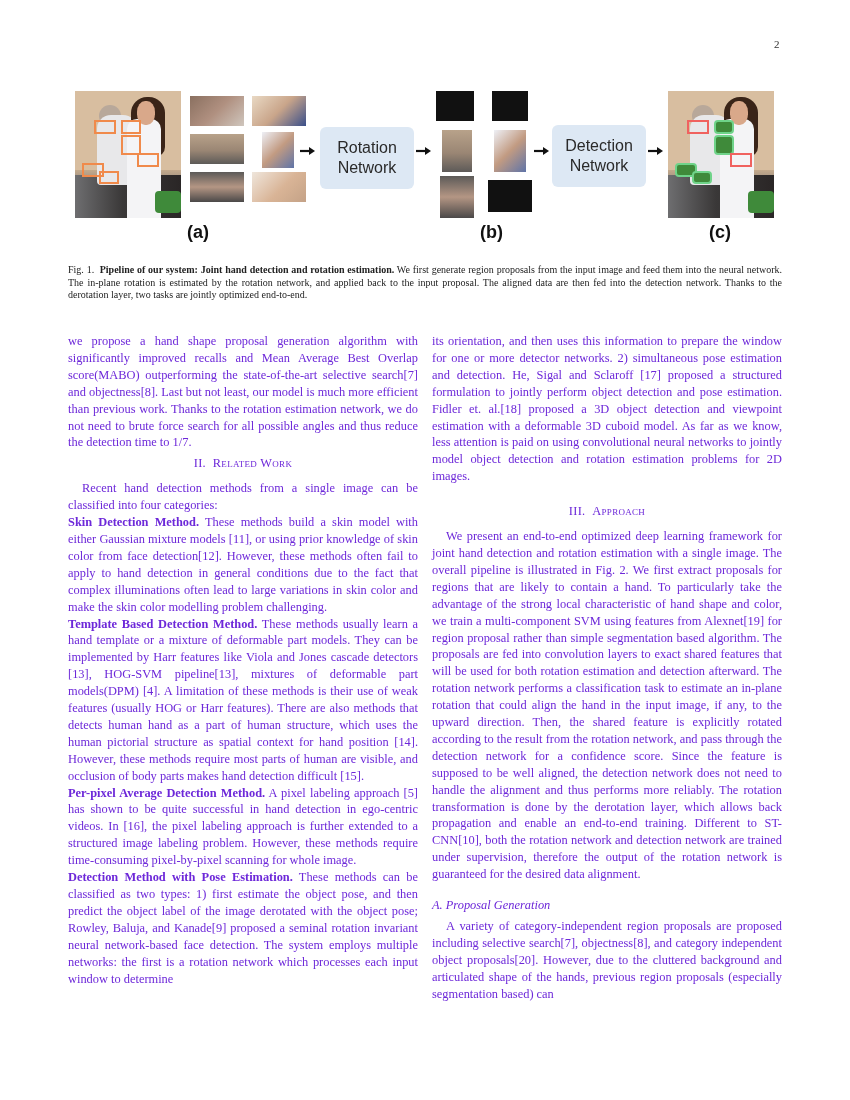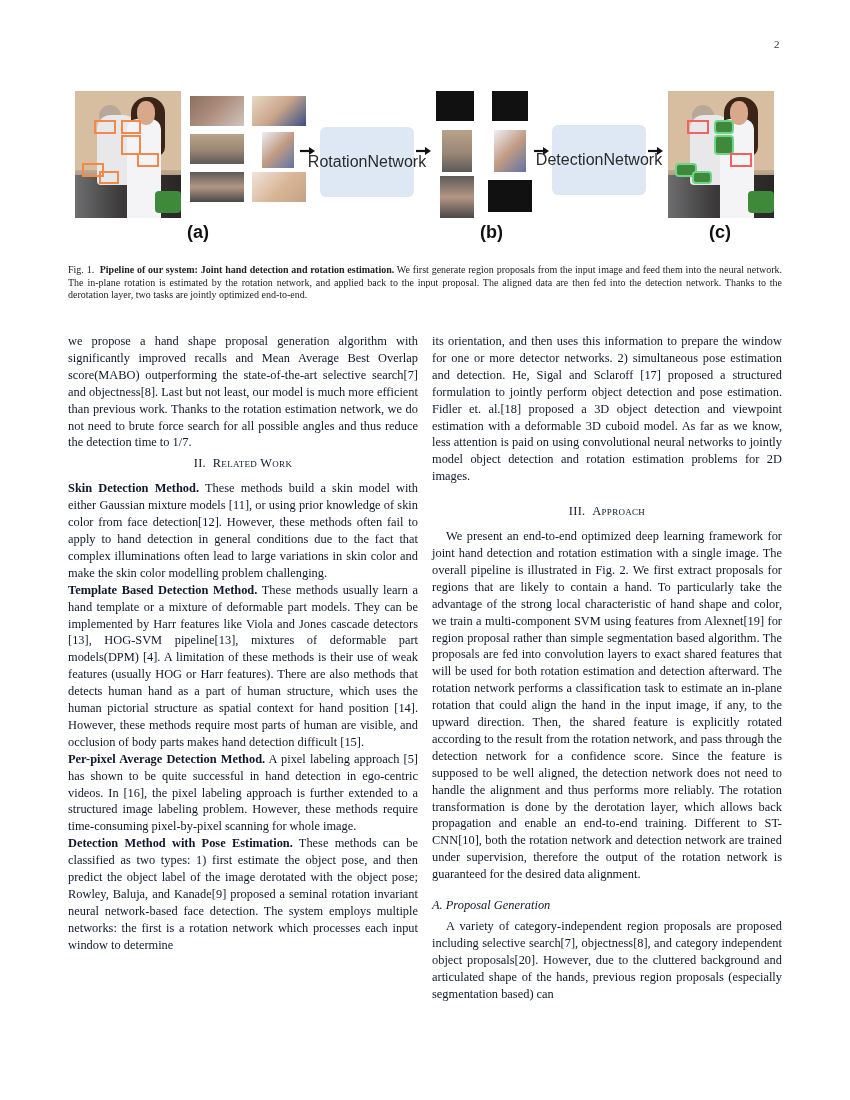--- a/index.html
+++ b/index.html
@@ -27,30 +27,30 @@
     .crop { position:absolute; width: 54px; height: 30px; overflow:hidden; }
     .crop.skin1 { background: linear-gradient(135deg,#8a7060,#b09080 50%,#cfc6bd); }
     .crop.skin2 { background: linear-gradient(135deg,#e9d9c4,#c9a58a 50%,#3a4f8a); }
     .crop.skin3 { background: linear-gradient(180deg,#b8a28a,#9a8674 55%,#5d5a58); }
     .crop.skin4 { background: linear-gradient(135deg,#eef0f6,#c29b82 50%,#5f74a8); }
     .crop.skin5 { background: linear-gradient(180deg,#5c5a58,#b49684 50%,#4a4848); }
     .crop.skin6 { background: linear-gradient(135deg,#efe6dc,#d9b496 55%,#c4a287); }
     .crop.rot { background: #111; }
     .crop.rot .inner { position:absolute; left:8px; top:4px; width:38px; height:22px; transform: rotate(-25deg); }
 
-    .net-box { position:absolute; width: 94px; height: 70px; background: #dde8f4; border-radius: 6px;
+    .net-box { position:absolute; width: 94px; height: 62px; background: #dde8f4; border-radius: 6px;
       font-family: "Liberation Sans", "DejaVu Sans", sans-serif; font-size: 16px; color: #2a2a2a;
-      display:flex; align-items:center; justify-content:center; line-height: 20px; text-align:center; }
+      display:flex; flex-direction:column; align-items:center; justify-content:center; line-height: 20px; text-align:center; }
     .arrow { position:absolute; width: 16px; height: 10px; }
     .fig-label { position:absolute; font-family: "Liberation Sans", "DejaVu Sans", sans-serif; font-weight: bold; font-size: 18px; color:#111; }
 
     .caption { position:absolute; top: 264px; left: 68px; width: 714px; font-size: 10px; line-height: 12.6px; text-align: justify; color:#222; }
     .caption b { font-weight: bold; }
 
-    .col { position:absolute; top: 333px; width: 350px; font-size: 12.4px; line-height: 16.9px; text-align: justify; color:#0f172a; }
+    .col { position:absolute; top: 333px; width: 350px; font-size: 12.4px; line-height: 16.9px; text-align: justify; color:#6d28d9; }
     .col.left { left: 68px; }
     .col.right { left: 432px; }
     .col p { margin: 0; }
     .indent { text-indent: 14px; }
     .section-heading { text-align: center; margin: 4px 0 8px 0; font-size: 12.4px; letter-spacing: 0.3px; }
     .section-heading .sc { font-variant: small-caps; }
     .subsection-heading { font-style: italic; margin: 12px 0 4px 0; }
     .para-lead { font-weight: bold; }
   </style>
 </head>
@@ -153,20 +153,21 @@
   <span>Fig. 1.</span>&nbsp;
   <b>Pipeline of our system: Joint hand detection and rotation estimation.</b><span> We first generate region proposals from the input image and feed them into the neural network. The in-plane rotation is estimated by the rotation network, and applied back to the input proposal. The aligned data are then fed into the detection network. Thanks to the derotation layer, two tasks are jointly optimized end-to-end.</span>
 </div>
 
 <div class="col left">
   <p>we propose a hand shape proposal generation algorithm with significantly improved recalls and Mean Average Best Overlap score(MABO) outperforming the state-of-the-art selective search[7] and objectness[8]. Last but not least, our model is much more efficient than previous work. Thanks to the rotation estimation network, we do not need to brute force search for all possible angles and thus reduce the detection time to 1/7.</p>
   <div class="section-heading">
     <span>II.</span>&nbsp;
     <span class="sc">Related Work</span>
   </div>
+  <p class="indent">Recent hand detection methods from a single image can be classified into four categories:</p>
   <p><span class="para-lead">Skin Detection Method.</span><span> These methods build a skin model with either Gaussian mixture models [11], or using prior knowledge of skin color from face detection[12]. However, these methods often fail to apply to hand detection in general conditions due to the fact that complex illuminations often lead to large variations in skin color and make the skin color modelling problem challenging.</span></p>
   <p><span class="para-lead">Template Based Detection Method.</span><span> These methods usually learn a hand template or a mixture of deformable part models. They can be implemented by Harr features like Viola and Jones cascade detectors [13], HOG-SVM pipeline[13], mixtures of deformable part models(DPM) [4]. A limitation of these methods is their use of weak features (usually HOG or Harr features). There are also methods that detects human hand as a part of human structure, which uses the human pictorial structure as spatial context for hand position [14]. However, these methods require most parts of human are visible, and occlusion of body parts makes hand detection difficult [15].</span></p>
   <p><span class="para-lead">Per-pixel Average Detection Method.</span><span> A pixel labeling approach [5] has shown to be quite successful in hand detection in ego-centric videos. In [16], the pixel labeling approach is further extended to a structured image labeling problem. However, these methods require time-consuming pixel-by-pixel scanning for whole image.</span></p>
   <p><span class="para-lead">Detection Method with Pose Estimation.</span><span> These methods can be classified as two types: 1) first estimate the object pose, and then predict the object label of the image derotated with the object pose; Rowley, Baluja, and Kanade[9] proposed a seminal rotation invariant neural network-based face detection. The system employs multiple networks: the first is a rotation network which processes each input window to determine</span></p>
 </div>
 
 <div class="col right">
   <p>its orientation, and then uses this information to prepare the window for one or more detector networks. 2) simultaneous pose estimation and detection. He, Sigal and Sclaroff [17] proposed a structured formulation to jointly perform object detection and pose estimation. Fidler et. al.[18] proposed a 3D object detection and viewpoint estimation with a deformable 3D cuboid model. As far as we know, less attention is paid on using convolutional neural networks to jointly model object detection and rotation estimation problems for 2D images.</p>
   <div class="section-heading" style="margin-top:18px;">
     <span>III.</span>&nbsp;

